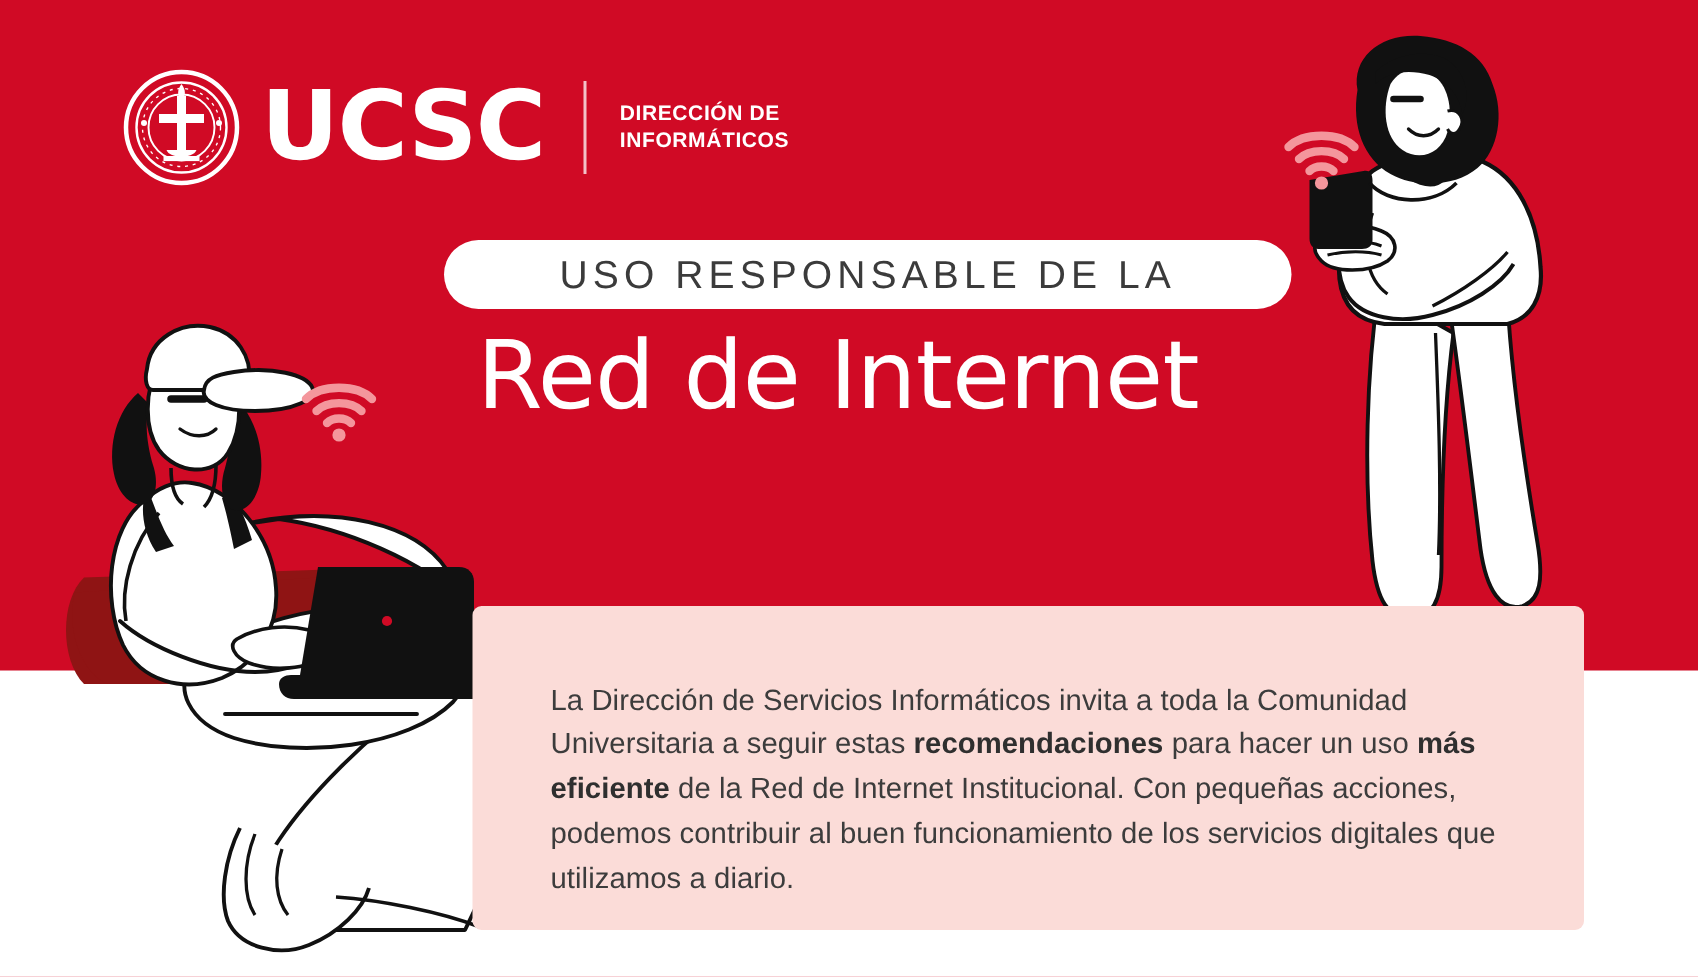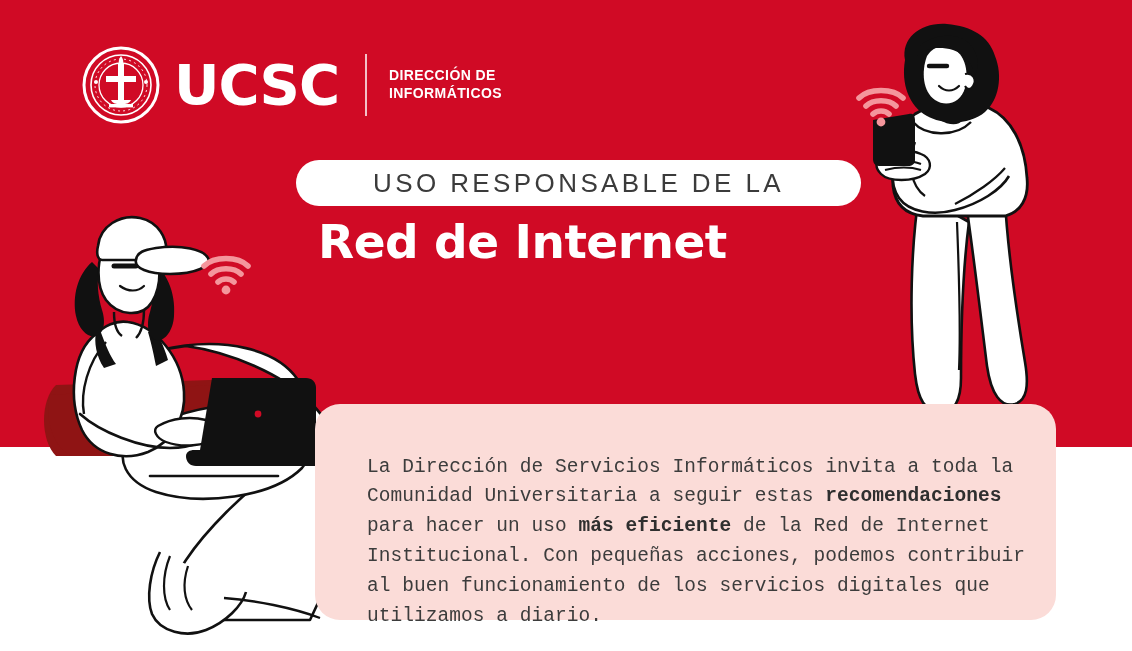--- a/index.html
+++ b/index.html
@@ -41,21 +41,21 @@
   }
   .crest {
     width: 78px;
     height: 78px;
     flex: 0 0 78px;
     position: relative;
   }
   .ucsc-word {
     margin-left: 14px;
     color: #ffffff;
-    font-size: 56px;
+    font-size: 64px;
     font-weight: 700;
     letter-spacing: -1px;
     line-height: 1;
     font-family: "DejaVu Sans", sans-serif;
   }
   .divider-rule {
     width: 2px;
     height: 62px;
     background: rgba(255,255,255,0.75);
     margin: 0 22px 0 26px;
@@ -91,39 +91,38 @@
     white-space: nowrap;
   }
 
   
   .headline {
     position: absolute;
     left: 318px;
     top: 218px;
     width: 560px;
     color: #ffffff;
-    font-size: 47px;
-    font-weight: 700;
+    font-size: 63px;
+    font-weight: 400;
     line-height: 1.04;
     letter-spacing: -0.5px;
     font-family: "DejaVu Sans", sans-serif;
   }
   .headline .l2 { display: block; }
 
   
   .info-card {
     position: absolute;
     left: 315px;
     top: 404px;
     width: 741px;
     height: 216px;
     background: #fbdcd8;
-    border-radius: 25px;
+    border-radius: 6px;
     box-sizing: border-box;
-    font-family: Liberation Mono, monospace;
   }
   .info-text {
     position: absolute;
     left: 52px;
     top: 29px;
     width: 660px;
     color: #3c3c3c;
     font-size: 19.5px;
     line-height: 1.53;
     letter-spacing: 0.05px;

